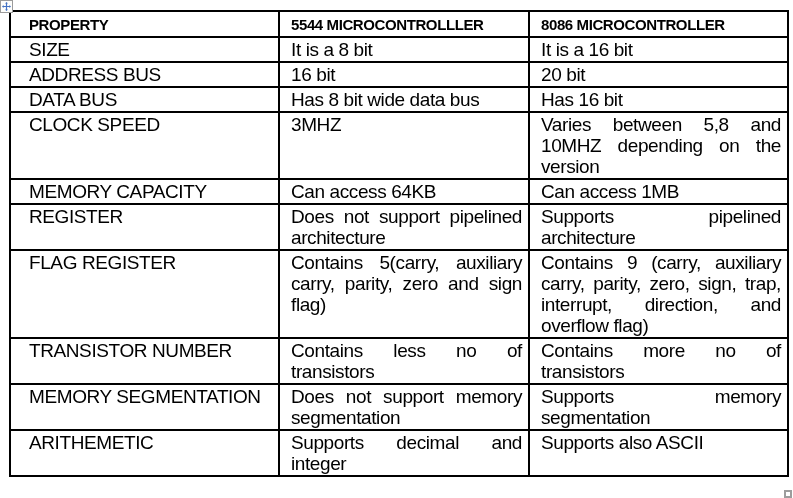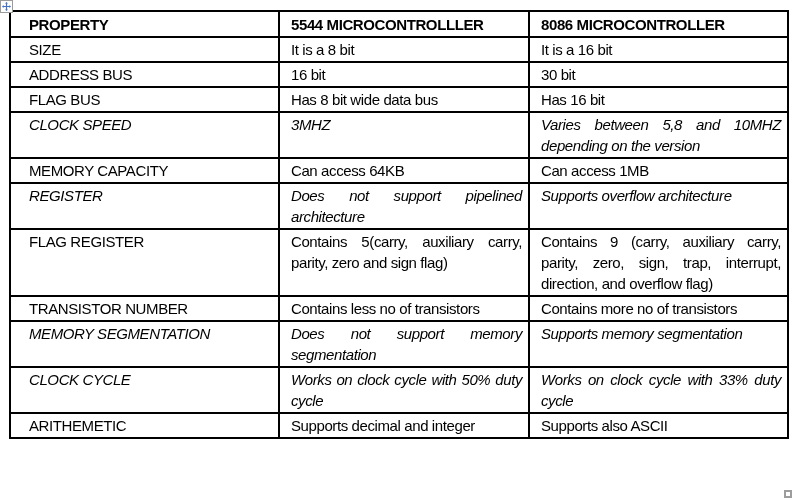--- a/index.html
+++ b/index.html
@@ -44,41 +44,41 @@
       table-layout: fixed;
       background: #ffffff;
     }
     table.cmp col.c1 { width: 269px; }
     table.cmp col.c2 { width: 250px; }
     table.cmp col.c3 { width: 259px; }
 
     table.cmp th, table.cmp td {
       border: 2px solid #000000;
       vertical-align: top;
-      font-size: 15px;
+      font-size: 19px;
       line-height: 21px;
       letter-spacing: -0.4px;
       padding: 1px 6px 1px 11px;
       overflow: hidden;
       text-align: left;
     }
     table.cmp th {
       font-weight: bold;
       font-size: 15px;
       padding-top: 2px;
     }
     table.cmp td.prop, table.cmp th.prop {
       padding-left: 18px;
       white-space: nowrap;
     }
     table.cmp td.val { text-align: justify; }
 
     tr.h-head { height: 24px; margin-top: 40px; }
     tr.h1 { height: 22px; }
-    tr.h2 { height: 44px; font-style: italic; }
+    tr.h2 { height: 44px; }
     tr.h3 { height: 64px; }
   </style>
 </head>
 <body>
 
 <div class="move-handle">
   <span style="display:flex;">
     <svg width="9" height="9" viewBox="0 0 9 9">
       <path d="M4.5 0 L6 1.6 H5.1 V3.9 H7.4 V3 L9 4.5 L7.4 6 V5.1 H5.1 V7.4 H6 L4.5 9 L3 7.4 H3.9 V5.1 H1.6 V6 L0 4.5 L1.6 3 V3.9 H3.9 V1.6 H3 Z" fill="#4472c4"></path>
     </svg>
@@ -98,62 +98,57 @@
       <th>8086 MICROCONTROLLER</th>
     </tr>
     <tr class="h1">
       <td class="prop">SIZE</td>
       <td class="val">It is a 8 bit</td>
       <td class="val">It is a 16 bit</td>
     </tr>
     <tr class="h1">
       <td class="prop">ADDRESS BUS</td>
       <td class="val">16 bit</td>
-      <td class="val">30 bit</td>
+      <td class="val">20 bit</td>
     </tr>
     <tr class="h1">
-      <td class="prop">FLAG BUS</td>
+      <td class="prop">DATA BUS</td>
       <td class="val">Has 8 bit wide data bus</td>
       <td class="val">Has 16 bit</td>
     </tr>
     <tr class="h2">
       <td class="prop">CLOCK SPEED</td>
       <td class="val">3MHZ</td>
       <td class="val">Varies between 5,8 and 10MHZ depending on the version</td>
     </tr>
     <tr class="h1">
       <td class="prop">MEMORY CAPACITY</td>
       <td class="val">Can access 64KB</td>
       <td class="val">Can access 1MB</td>
     </tr>
     <tr class="h2">
       <td class="prop">REGISTER</td>
       <td class="val">Does not support pipelined architecture</td>
-      <td class="val">Supports overflow architecture</td>
+      <td class="val">Supports pipelined architecture</td>
     </tr>
     <tr class="h3">
       <td class="prop">FLAG REGISTER</td>
       <td class="val">Contains 5(carry, auxiliary carry, parity, zero and sign flag)</td>
       <td class="val">Contains 9 (carry, auxiliary carry, parity, zero, sign, trap, interrupt, direction, and overflow flag)</td>
     </tr>
     <tr class="h1">
       <td class="prop">TRANSISTOR NUMBER</td>
       <td class="val">Contains less no of transistors</td>
       <td class="val">Contains more no of transistors</td>
     </tr>
     <tr class="h2">
       <td class="prop">MEMORY SEGMENTATION</td>
       <td class="val">Does not support memory segmentation</td>
       <td class="val">Supports memory segmentation</td>
     </tr>
-    <tr class="h2">
-      <td class="prop">CLOCK CYCLE</td>
-      <td class="val">Works on clock cycle with 50% duty cycle</td>
-      <td class="val">Works on clock cycle with 33% duty cycle</td>
-    </tr>
     <tr class="h1">
       <td class="prop">ARITHEMETIC</td>
       <td class="val">Supports decimal and integer</td>
       <td class="val">Supports also ASCII</td>
     </tr>
 
   </tbody>
 </table>
 
 <div class="resize-handle"></div>

